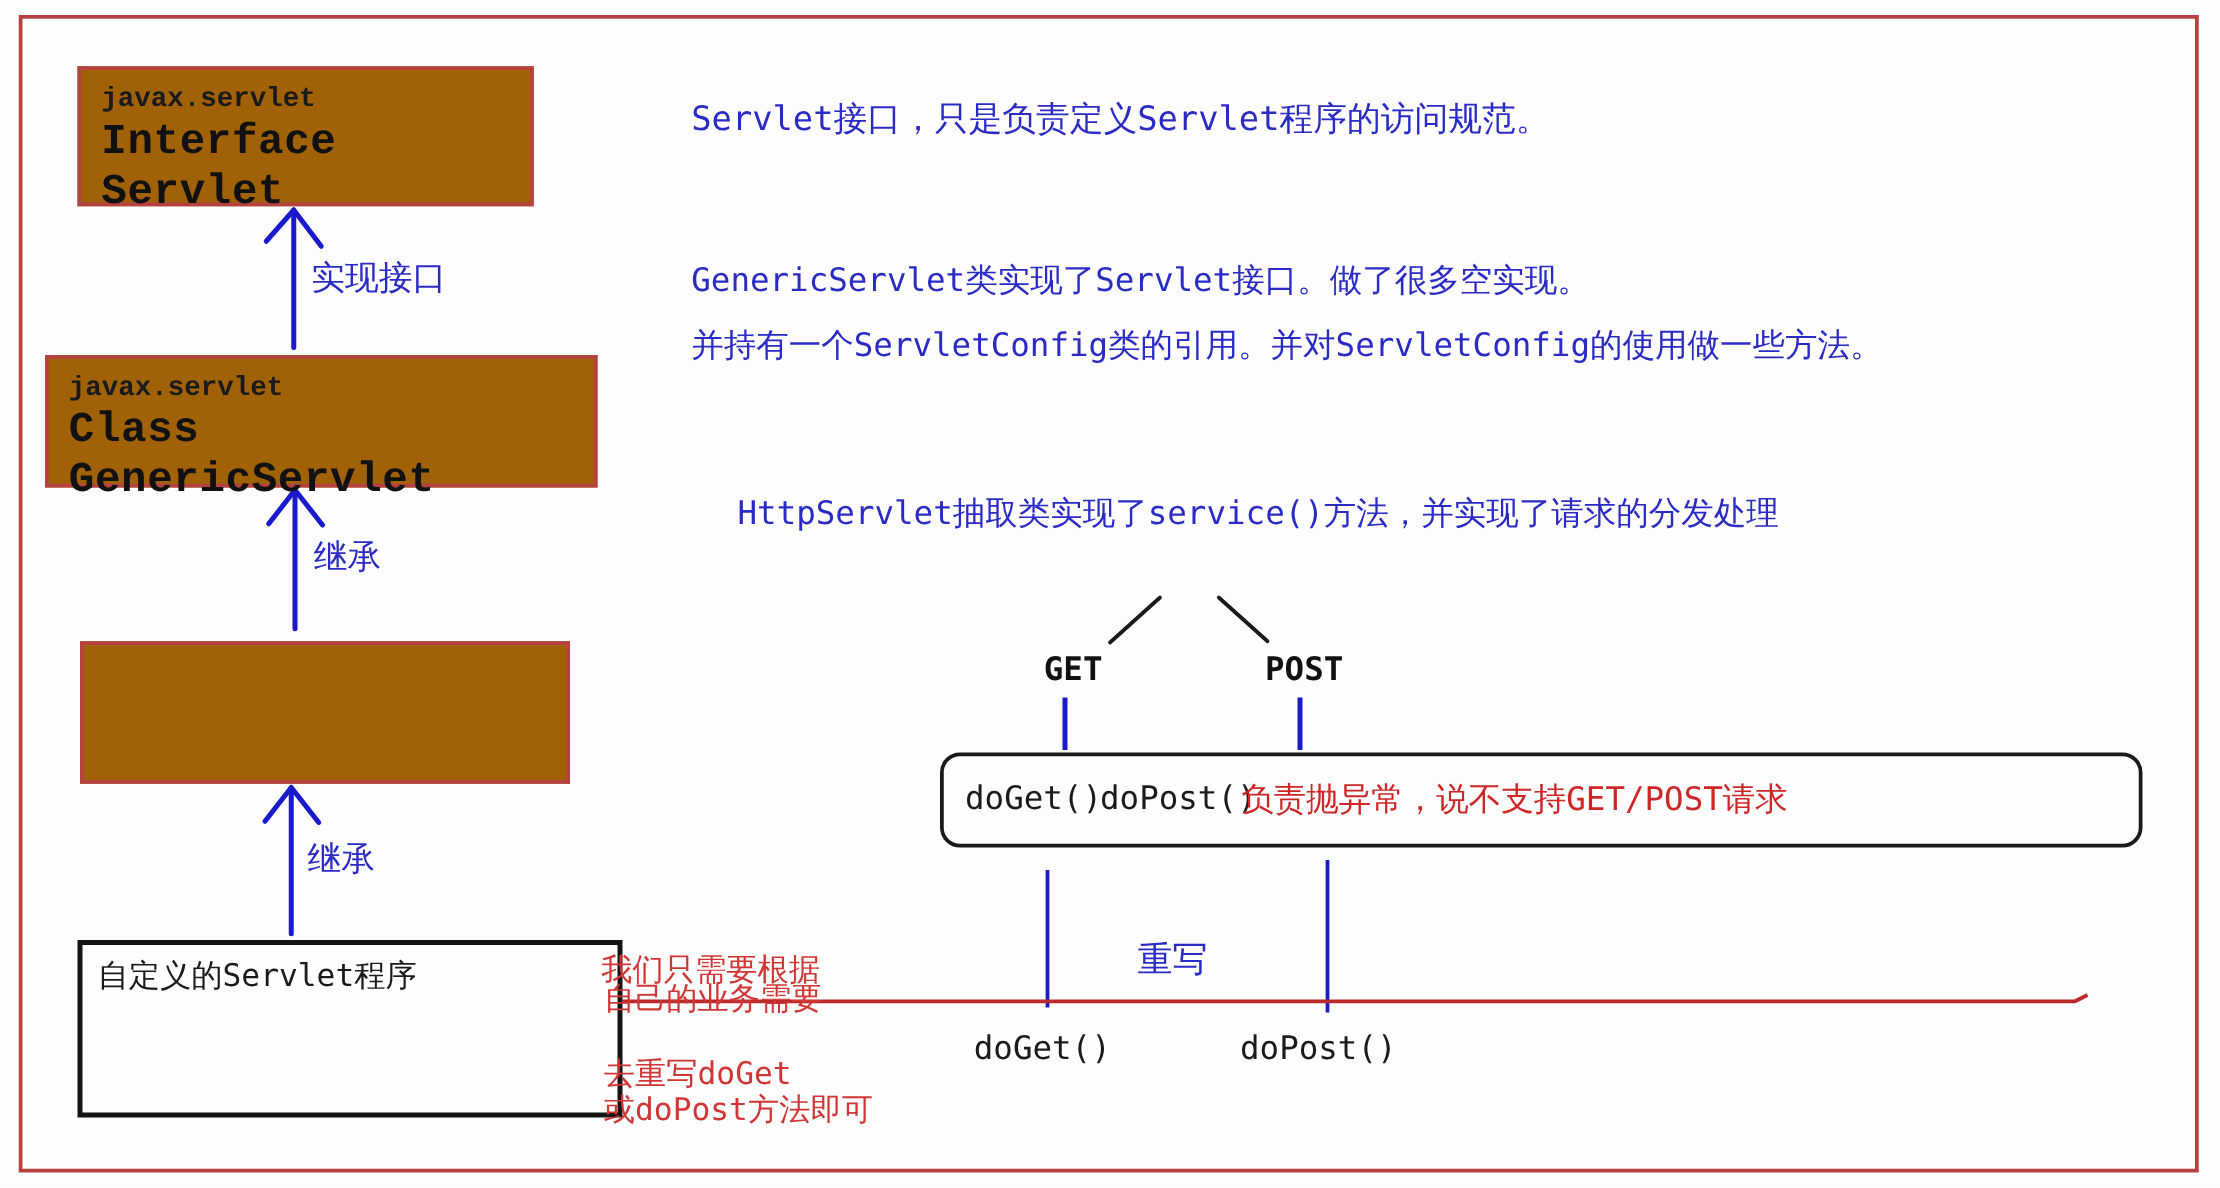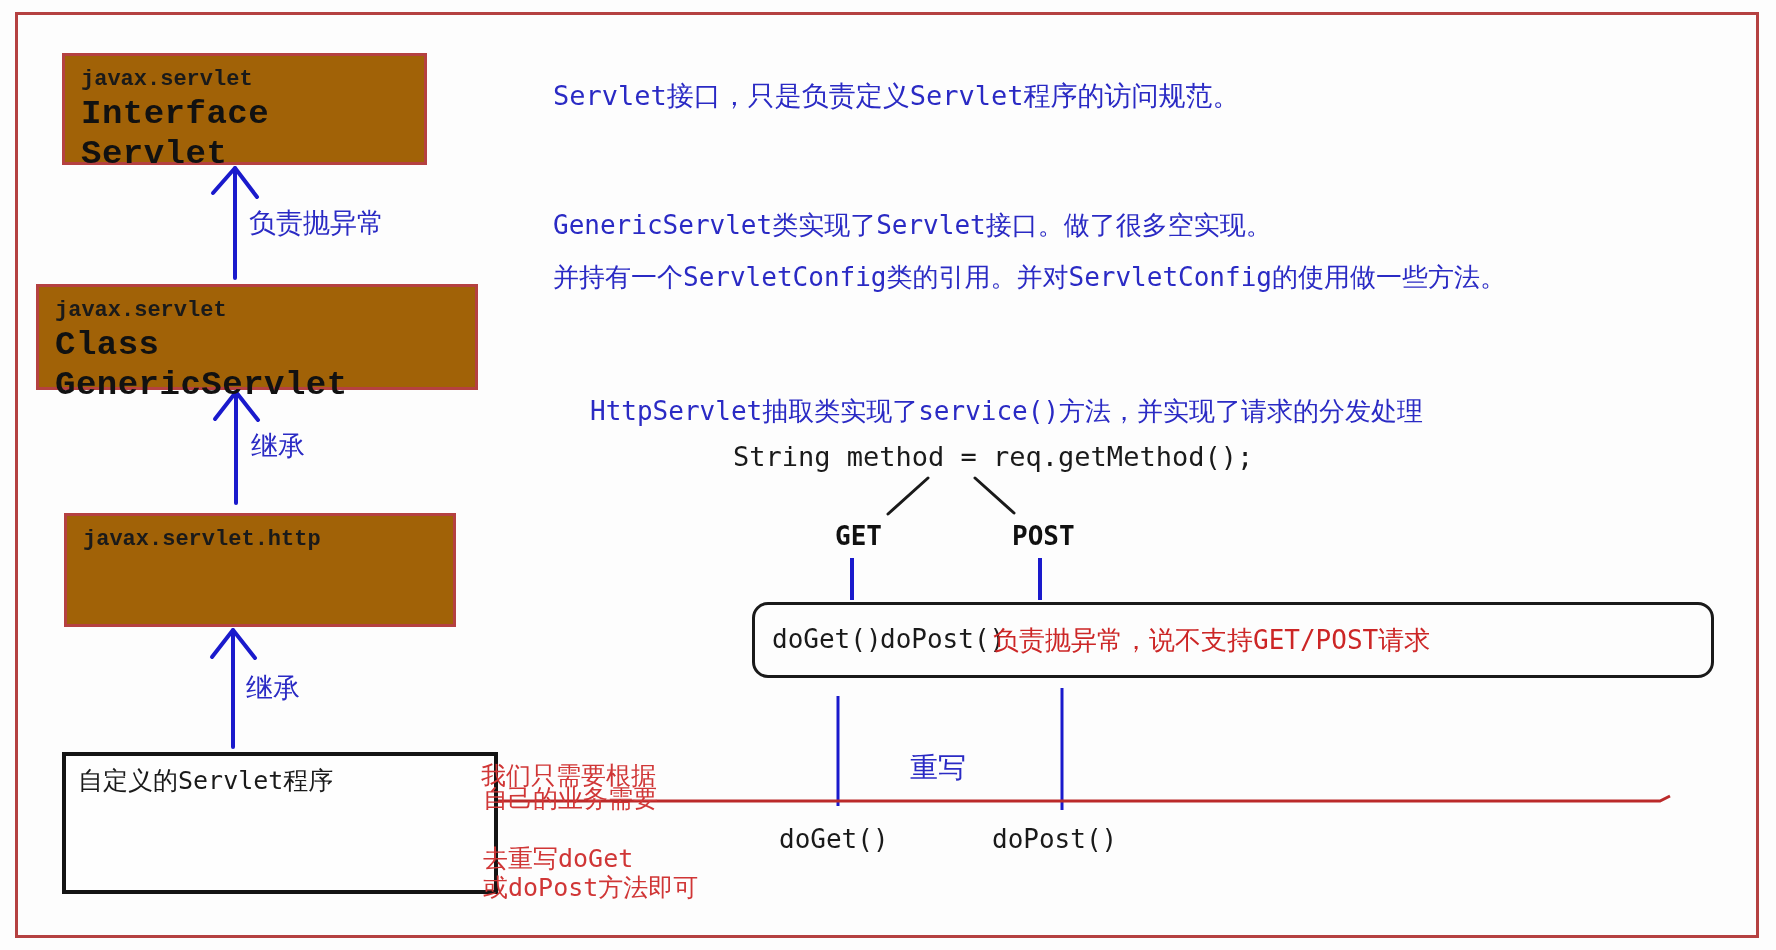--- a/index.html
+++ b/index.html
@@ -98,37 +98,35 @@
     <div class="pkg">javax.servlet</div>
     <div class="ttl">Interface Servlet</div>
   </div>
 
   <div class="cls-box box-generic">
     <div class="pkg">javax.servlet</div>
     <div class="ttl">Class GenericServlet</div>
   </div>
 
   <div class="cls-box box-http">
-    <div class="pkg">javax.servlet.http</div>
   </div>
 
   <div class="box-custom">
     <span>自定义的Servlet程序</span>
   </div>
 
-  <div class="lbl arrow-lbl" style="left:249px;top:207px;">负责抛异常</div>
+  <div class="lbl arrow-lbl" style="left:249px;top:207px;">实现接口</div>
   <div class="lbl arrow-lbl" style="left:251px;top:430px;">继承</div>
   <div class="lbl arrow-lbl" style="left:246px;top:672px;">继承</div>
 
   <div class="lbl note blue" style="left:553px;top:210px;">GenericServlet类实现了Servlet接口。做了很多空实现。</div>
   <div class="lbl note blue" style="left:553px;top:80px;font-size:27px;">Servlet接口，只是负责定义Servlet程序的访问规范。</div>
   <div class="lbl note blue" style="left:553px;top:262px;">并持有一个ServletConfig类的引用。并对ServletConfig的使用做一些方法。</div>
   <div class="lbl note blue" style="left:590px;top:396px;">HttpServlet抽取类实现了service()方法，并实现了请求的分发处理</div>
 
-  <div class="lbl code blk" style="left:733px;top:441px;">String method = req.getMethod();</div>
   <div class="lbl http-verb" style="left:835px;top:521px;">GET</div>
   <div class="lbl http-verb" style="left:1012px;top:521px;">POST</div>
 
   <div class="rounded-box"></div>
   <div class="lbl method-lbl" style="left:772px;top:624px;">doGet()</div>
   <div class="lbl method-lbl" style="left:880px;top:624px;">doPost()</div>
   <div class="lbl note" style="left:993px;top:625px;color:#cc2626;">负责抛异常，说不支持GET/POST请求</div>
 
   <div class="lbl blue" style="left:910px;top:751px;font-size:28px;">重写</div>
 

